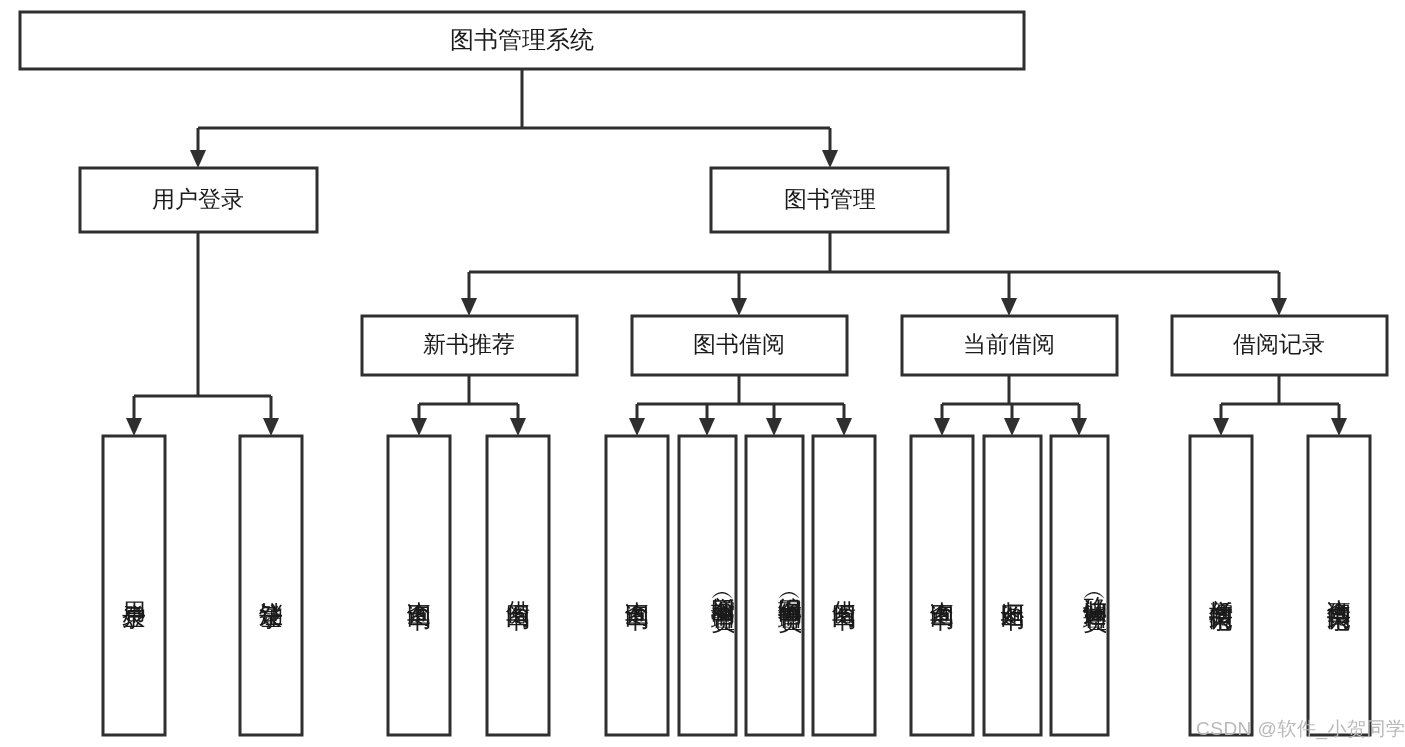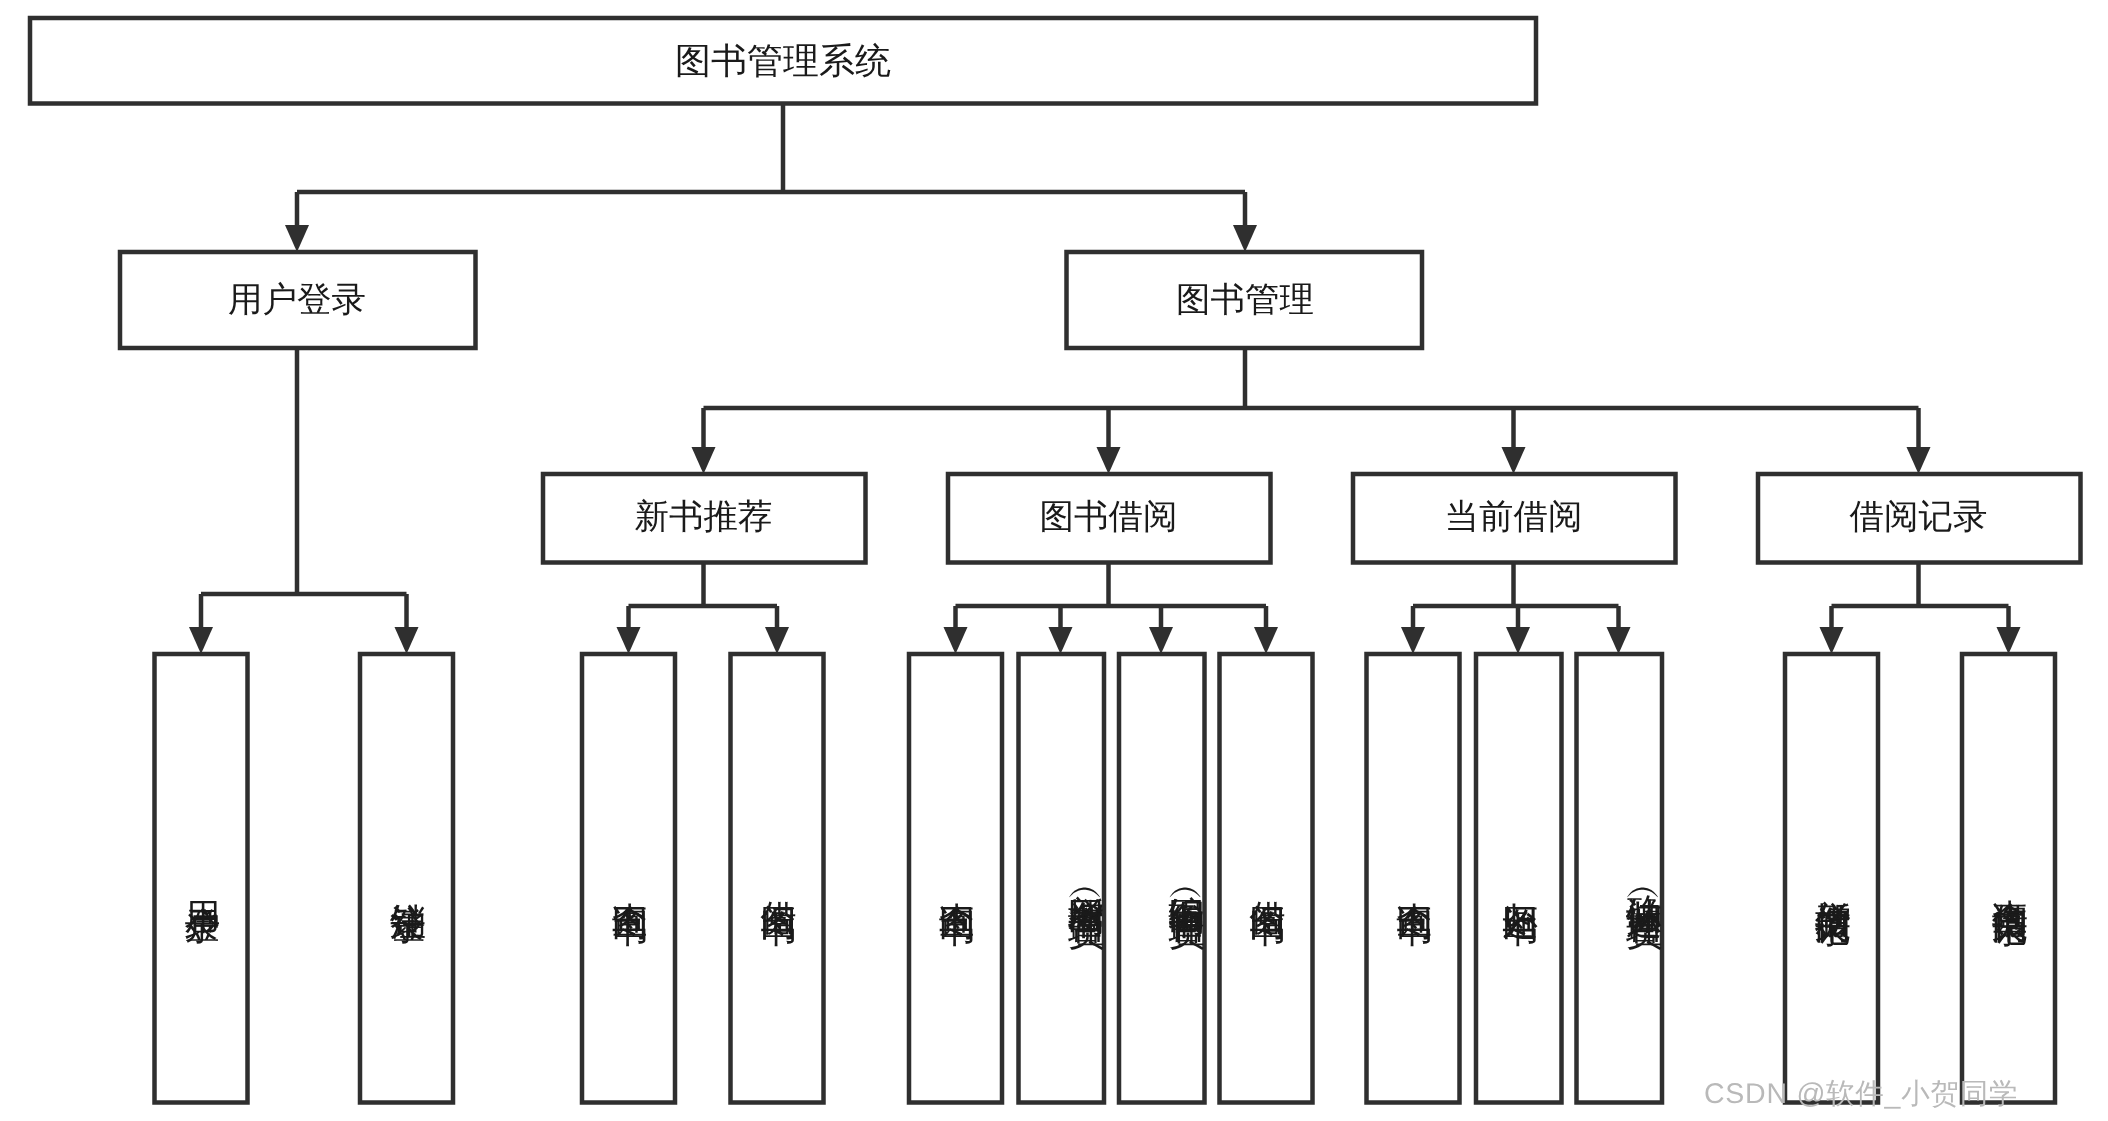--- a/index.html
+++ b/index.html
@@ -223,15 +223,15 @@
   <div class="vlabel" style="left:606px; top:436px; width:62px; height:299px;">查询图书</div>
   <div class="vlabel" style="left:679px; top:440px; width:57px; height:291px; align-items:flex-start;">新增图书（管理员）</div>
   <div class="vlabel" style="left:746px; top:440px; width:57px; height:291px; align-items:flex-start;">编辑图书（管理员）</div>
   <div class="vlabel" style="left:813px; top:436px; width:62px; height:299px;">借阅图书</div>
   <div class="vlabel" style="left:911px; top:436px; width:62px; height:299px;">查询图书</div>
   <div class="vlabel" style="left:984px; top:436px; width:57px; height:299px;">归还图书</div>
   <div class="vlabel" style="left:1051px; top:440px; width:57px; height:291px; align-items:flex-start;">确认归还（管理员）</div>
   <div class="vlabel" style="left:1190px; top:436px; width:62px; height:299px;">新增借阅记录</div>
   <div class="vlabel" style="left:1308px; top:436px; width:62px; height:299px;">查询借阅记录</div>
 
-  <div class="watermark" style="left:1136px; top:716px;text-align:center;">CSDN @软件_小贺同学</div>
+  <div class="watermark" style="left:1196px; top:716px;text-align:center;">CSDN @软件_小贺同学</div>
 
 </div>
 
 </body></html>

